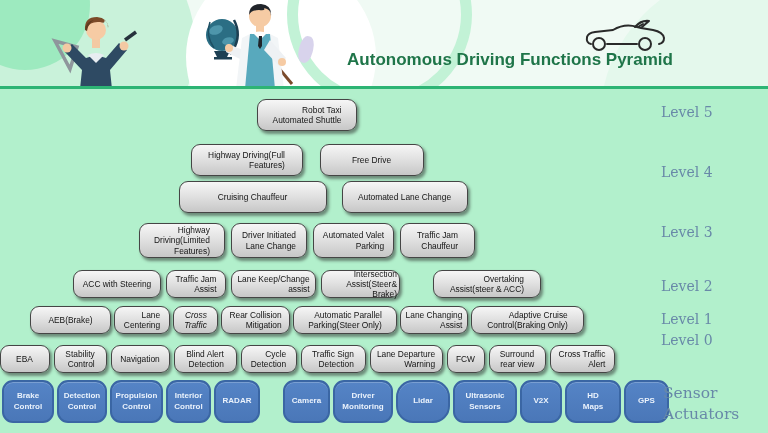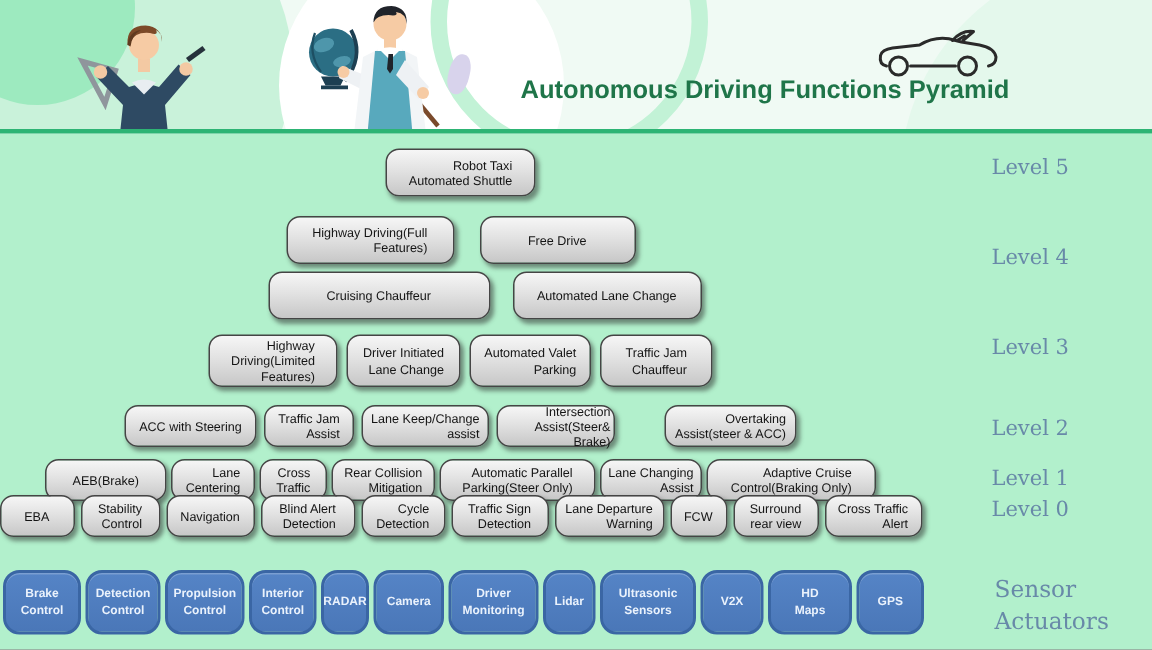--- a/index.html
+++ b/index.html
@@ -172,39 +172,39 @@
 Chauffeur</div>
       </div>
       <div class="prow" style="top: 270px; height: 28px; gap: 5px;">
         <div class="pbox" style="width: 88px;">ACC with Steering</div>
         <div class="pbox" style="width: 60px;">Traffic Jam
 Assist</div>
         <div class="pbox" style="width: 85px;">Lane Keep/Change
 assist</div>
         <div class="pbox" style="width: 79px;">Intersection
 Assist(Steer&amp; Brake)</div>
-        <div class="pbox" style="width: 88px; margin-left: 28px;">Overtaking
+        <div class="pbox" style="width: 108px; margin-left: 28px;">Overtaking
 Assist(steer &amp; ACC)</div>
       </div>
       <div class="prow" style="top: 306px; height: 28px; gap: 3px;">
         <div class="pbox" style="width: 81px;">AEB(Brake)</div>
         <div class="pbox" style="width: 56px;">Lane
 Centering</div>
-        <div class="pbox" style="width: 45px;">Cross
+        <div class="pbox" style="width: 45px; font-style: italic;">Cross
 Traffic</div>
         <div class="pbox" style="width: 69px;">Rear Collision
 Mitigation</div>
         <div class="pbox" style="width: 104px;">Automatic Parallel
 Parking(Steer Only)</div>
         <div class="pbox" style="width: 68px;">Lane Changing
 Assist</div>
         <div class="pbox" style="width: 113px;">Adaptive Cruise
 Control(Braking Only)</div>
       </div>
-      <div class="prow" style="top: 330px; height: 28px; gap: 4px;">
+      <div class="prow" style="top: 345px; height: 28px; gap: 4px;">
         <div class="pbox" style="width: 50px;">EBA</div>
         <div class="pbox" style="width: 53px;">Stability
 Control</div>
         <div class="pbox" style="width: 59px;">Navigation</div>
         <div class="pbox" style="width: 63px;">Blind Alert
 Detection</div>
         <div class="pbox" style="width: 56px;">Cycle
 Detection</div>
         <div class="pbox" style="width: 65px;">Traffic Sign
 Detection</div>
@@ -227,25 +227,25 @@
     </div>
   <div class="sensor-row" id="sensor-row">
       <div class="sbox" style="width: 52px;">Brake
 Control</div>
       <div class="sbox" style="width: 50px;">Detection
 Control</div>
       <div class="sbox" style="width: 53px;">Propulsion
 Control</div>
       <div class="sbox" style="width: 45px;">Interior
 Control</div>
-      <div class="sbox" style="width: 32px;">RADAR</div>
-      <div class="sbox" style="width: 47px;">Camera</div>
+      <div class="sbox" style="width: 46px;">RADAR</div>
+      <div class="sbox" style="width: 47px; margin-left: 20px;">Camera</div>
       <div class="sbox" style="width: 60px;">Driver
 Monitoring</div>
-      <div class="sbox" style="width: 35px;">Lidar</div>
+      <div class="sbox" style="width: 54px; border-radius: 17px;">Lidar</div>
       <div class="sbox" style="width: 64px;">Ultrasonic
 Sensors</div>
       <div class="sbox" style="width: 42px;">V2X</div>
       <div class="sbox" style="width: 56px;">HD
 Maps</div>
       <div class="sbox" style="width: 45px;">GPS</div>
     </div>
   <div class="sensor-label">Sensor
 Actuators</div>
 

